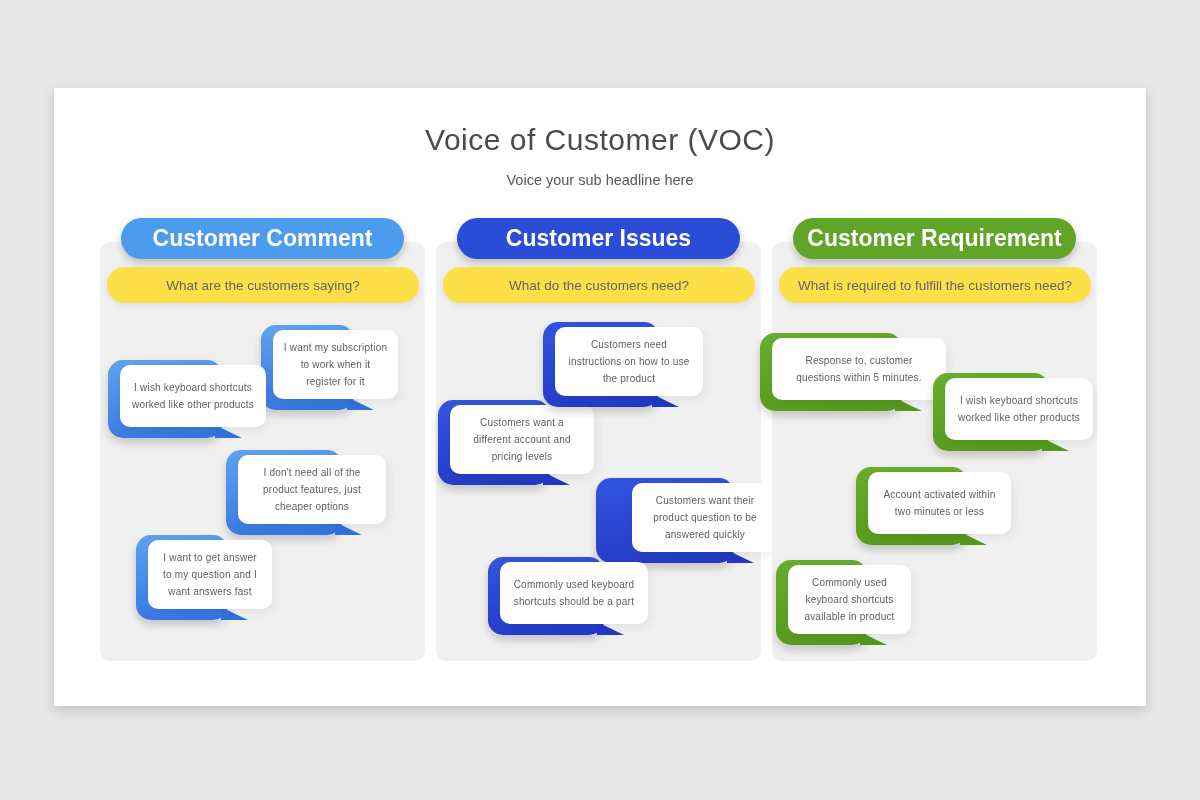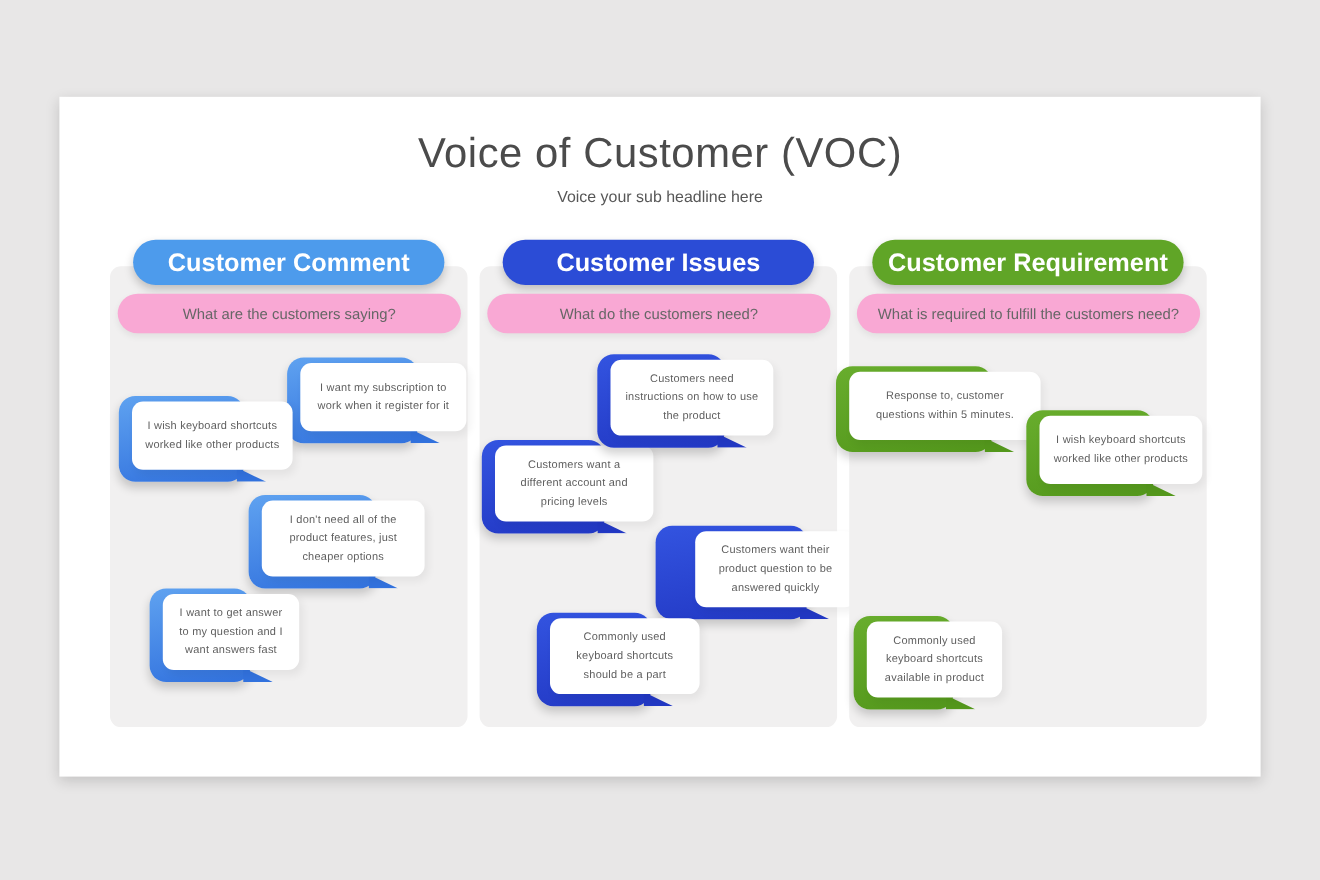--- a/index.html
+++ b/index.html
@@ -12,21 +12,21 @@
   }
   .slide {
     position: absolute; left: 54px; top: 88px;
     width: 1092px; height: 618px;
     background: var(--slide-bg, #ffffff);
     box-shadow: 0 4px 12px rgba(0,0,0,0.16);
   }
   .title {
     margin: 0; padding-top: 30px;
     text-align: center;
-    font-size: 38px; line-height: 44px; font-weight: 400;
+    font-size: 30px; line-height: 44px; font-weight: 400;
     color: var(--title-text, #4b4b4b);
     letter-spacing: 0.5px;
   }
   .subtitle {
     margin: 8px 0 0 0;
     text-align: center;
     font-size: 14.5px; line-height: 20px;
     color: #575757;
   }
   .panel {
@@ -47,21 +47,21 @@
     color: #ffffff; font-size: 23px; font-weight: 700;
     box-shadow: 0 4px 9px rgba(0,0,0,0.22);
   }
   .p1 .pill { background: var(--col1-header, #4d9bec); }
   .p2 .pill { background: var(--col2-header, #2b4cd6); }
   .p3 .pill { background: var(--col3-header, #60a527); }
 
   .question {
     position: absolute; top: 25px; left: 7px; right: 6px;
     height: 36px; border-radius: 18px;
-    background: #f9a8d4;
+    background: #fde047;
     display: flex; align-items: center; justify-content: center;
     font-size: 13.5px; color: #666666;
     box-shadow: 0 3px 7px rgba(0,0,0,0.07);
   }
 
   .card { position: absolute; }
   .card .accent {
     position: absolute; left: -12px; top: -5px; right: 44px; bottom: -11px;
     border-radius: 15px;
     box-shadow: 0 5px 9px rgba(0,0,0,0.18);
@@ -85,29 +85,29 @@
     background: #ffffff; border-radius: 10px;
     display: flex; align-items: center; justify-content: center;
     text-align: center;
     padding: 9px 10px;
     font-size: 10px; line-height: 17px; letter-spacing: 0.2px;
     color: var(--card-text, #5e5e5e);
     box-shadow: 3px 4px 8px rgba(0,0,0,0.06);
   }
 
   
-  .p1 .c1 { left: 173px; top: 88px;  width: 151px; }
+  .p1 .c1 { left: 173px; top: 88px;  width: 125px; }
   .p1 .c2 { left: 20px;  top: 123px; width: 146px; }
   .p1 .c3 { left: 138px; top: 213px; width: 148px; }
   .p1 .c4 { left: 48px;  top: 298px; width: 124px; }
 
   .p2 .c1 { left: 119px; top: 85px;  width: 148px; }
   .p2 .c2 { left: 14px;  top: 163px; width: 144px; }
   .p2 .c3 { left: 172px; top: 241px; width: 146px; padding-left: 24px; }
-  .p2 .c4 { left: 64px;  top: 320px; width: 136px; }
+  .p2 .c4 { left: 64px;  top: 320px; width: 148px; }
 
   .p3 .c1 { left: 0;  top: 96px;  width: 174px; }
   .p3 .c2 { left: 173px; top: 136px; width: 148px; }
   .p3 .c3 { left: 96px;  top: 230px; width: 143px; }
   .p3 .c4 { left: 16px;  top: 323px; width: 123px; }
 </style>
 </head>
 <body>
 
 <div class="slide">
@@ -173,19 +173,24 @@
     <div class="card c1">
       <div class="accent"></div>
       <div class="tail"></div>
       <div class="body">Response to, customer questions within 5 minutes.</div>
     </div>
     <div class="card c2">
       <div class="accent"></div>
       <div class="tail"></div>
       <div class="body">I wish keyboard shortcuts worked like other products</div>
     </div>
+    <div class="card c3">
+      <div class="accent"></div>
+      <div class="tail"></div>
+      <div class="body">Account activated within two minutes or less</div>
+    </div>
     <div class="card c4">
       <div class="accent"></div>
       <div class="tail"></div>
       <div class="body">Commonly used keyboard shortcuts available in product</div>
     </div>
   </div>
 </div>
 
 </body></html>

